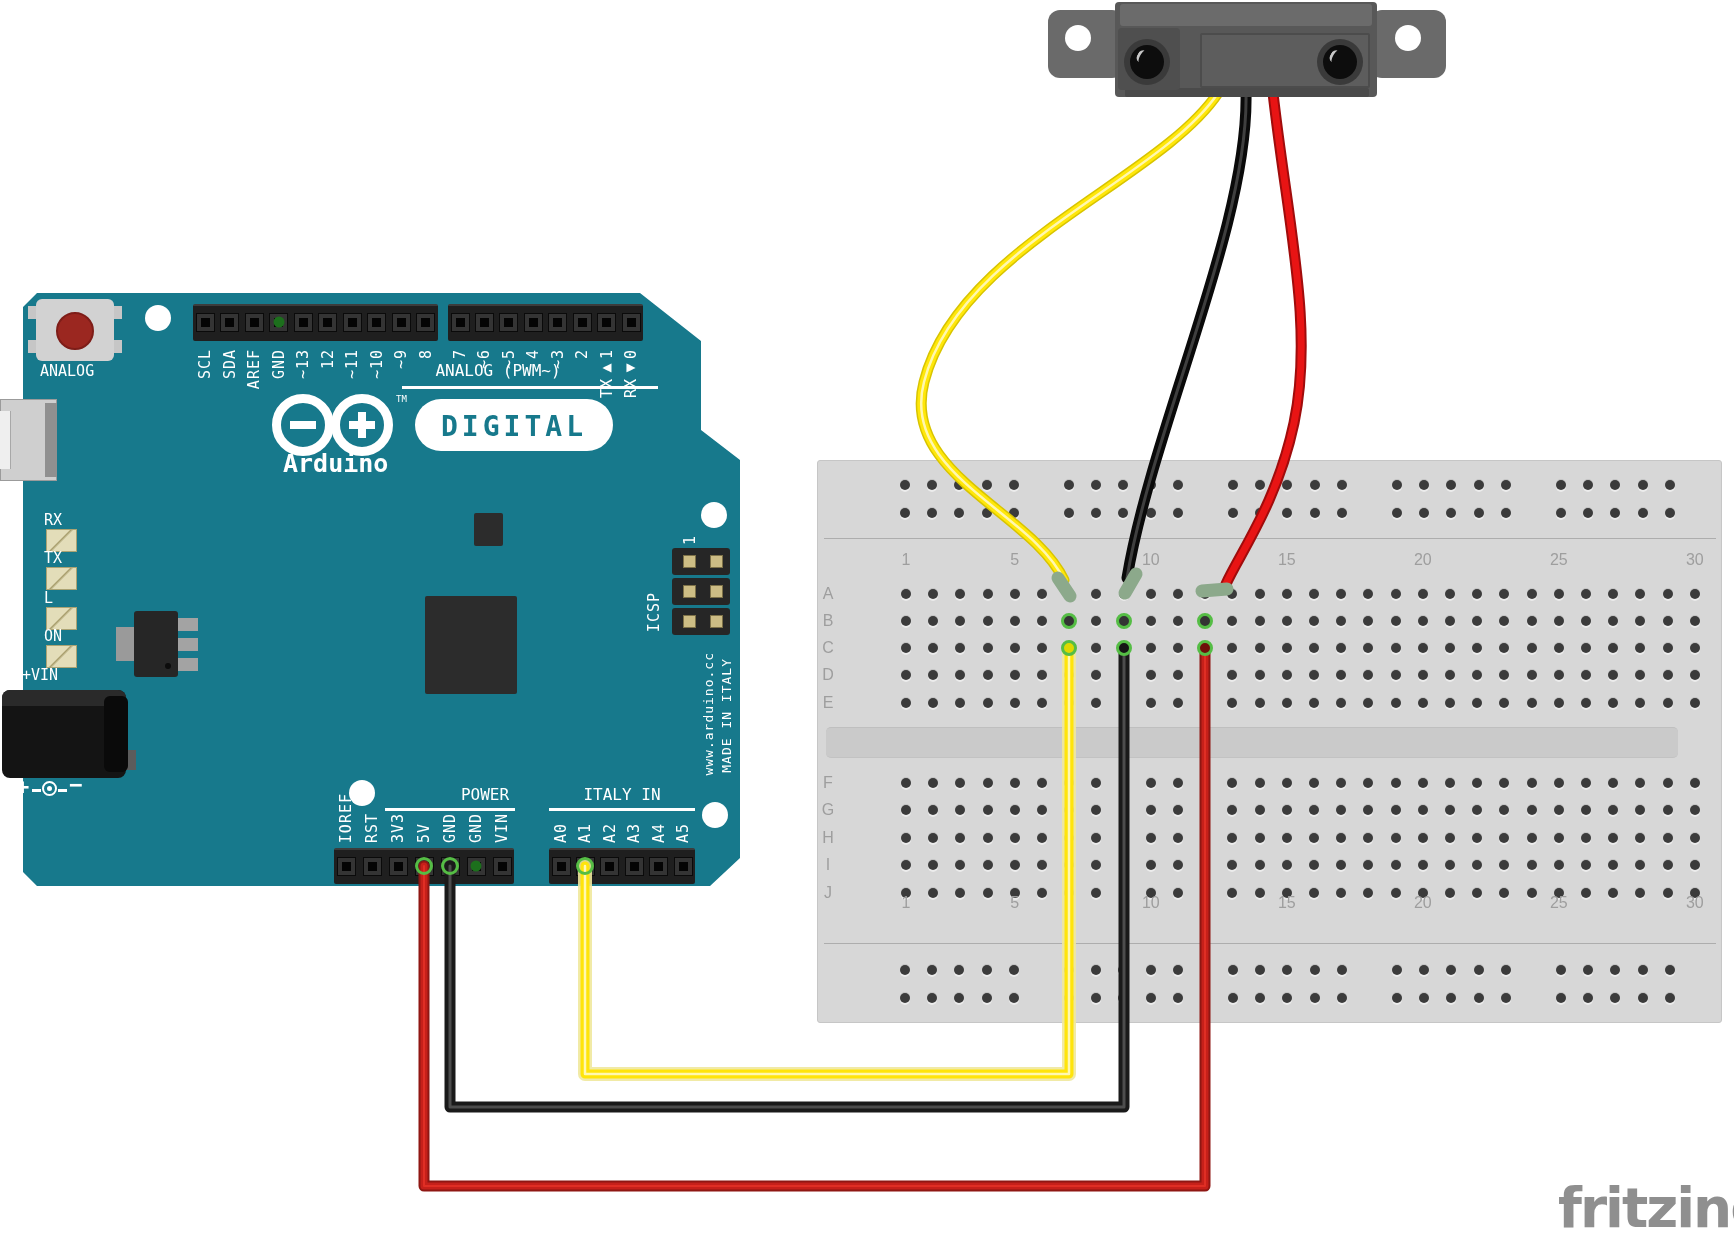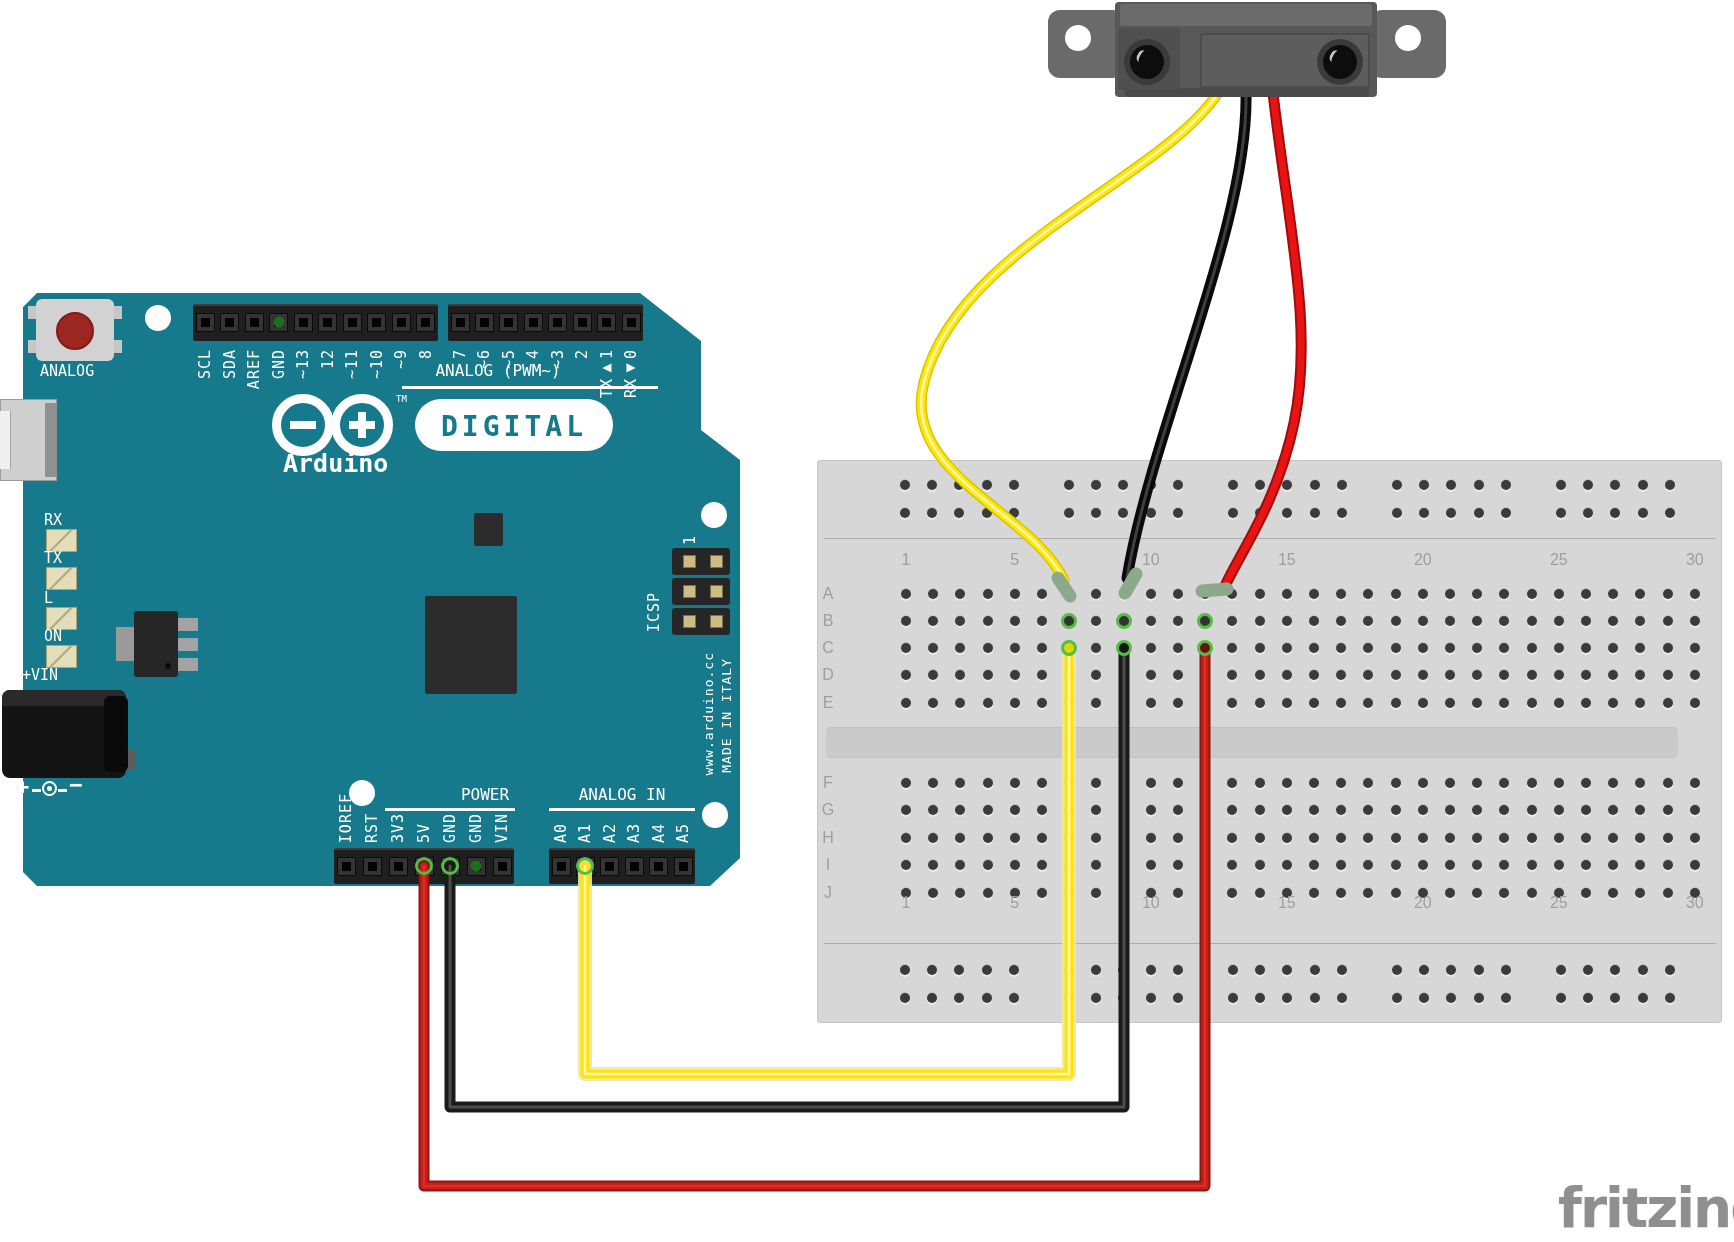--- a/index.html
+++ b/index.html
@@ -555,21 +555,21 @@
       <div class="pin" style="left: 600.3px; top: 856.5px;"></div>
       <div class="pin" style="left: 624.7px; top: 856.5px;"></div>
       <div class="pin" style="left: 649.1px; top: 856.5px;"></div>
       <div class="pin" style="left: 673.5px; top: 856.5px;"></div>
     </div>
 
   <div class="wlabel" style="left:417px;top:361px;width:162px;text-align:center;font-size:16px;">ANALOG (PWM~)</div>
   <div class="wline" style="left:402px;top:386px;width:256px;"></div>
   <div class="wlabel" style="left:455px;top:785px;width:60px;text-align:center;font-size:16px;">POWER</div>
   <div class="wline" style="left:385px;top:808px;width:130px;"></div>
-  <div class="wlabel" style="left:549px;top:785px;width:146px;text-align:center;font-size:16px;">ANALOG IN</div>
+  <div class="wlabel" style="left:549px;top:785px;width:146px;text-align:center;font-size:16px;">ITALY IN</div>
   <div class="wline" style="left:549px;top:808px;width:146px;"></div>
 
   <div class="abs" style="left:272px;top:394px;width:62px;height:62px;border:9px solid #fff;border-radius:50%;box-sizing:border-box;"></div>
   <div class="abs" style="left:331px;top:394px;width:62px;height:62px;border:9px solid #fff;border-radius:50%;box-sizing:border-box;"></div>
   <div class="abs" style="left:290px;top:421px;width:26px;height:8px;background:#fff;"></div>
   <div class="abs" style="left:349px;top:421px;width:26px;height:8px;background:#fff;"></div>
   <div class="abs" style="left:358px;top:412px;width:8px;height:26px;background:#fff;"></div>
   <div class="wlabel" style="left:396px;top:394px;font-size:9px;">TM</div>
   <div class="abs" style="left:415px;top:399px;width:198px;height:52px;background:#fff;border-radius:26px;"></div>
   <div class="abs" style="left:415px;top:410px;width:198px;text-align:center;color:#17798c;font-size:28px;font-weight:bold;letter-spacing:4px;font-family:'DejaVu Sans Mono',monospace;">DIGITAL</div>

